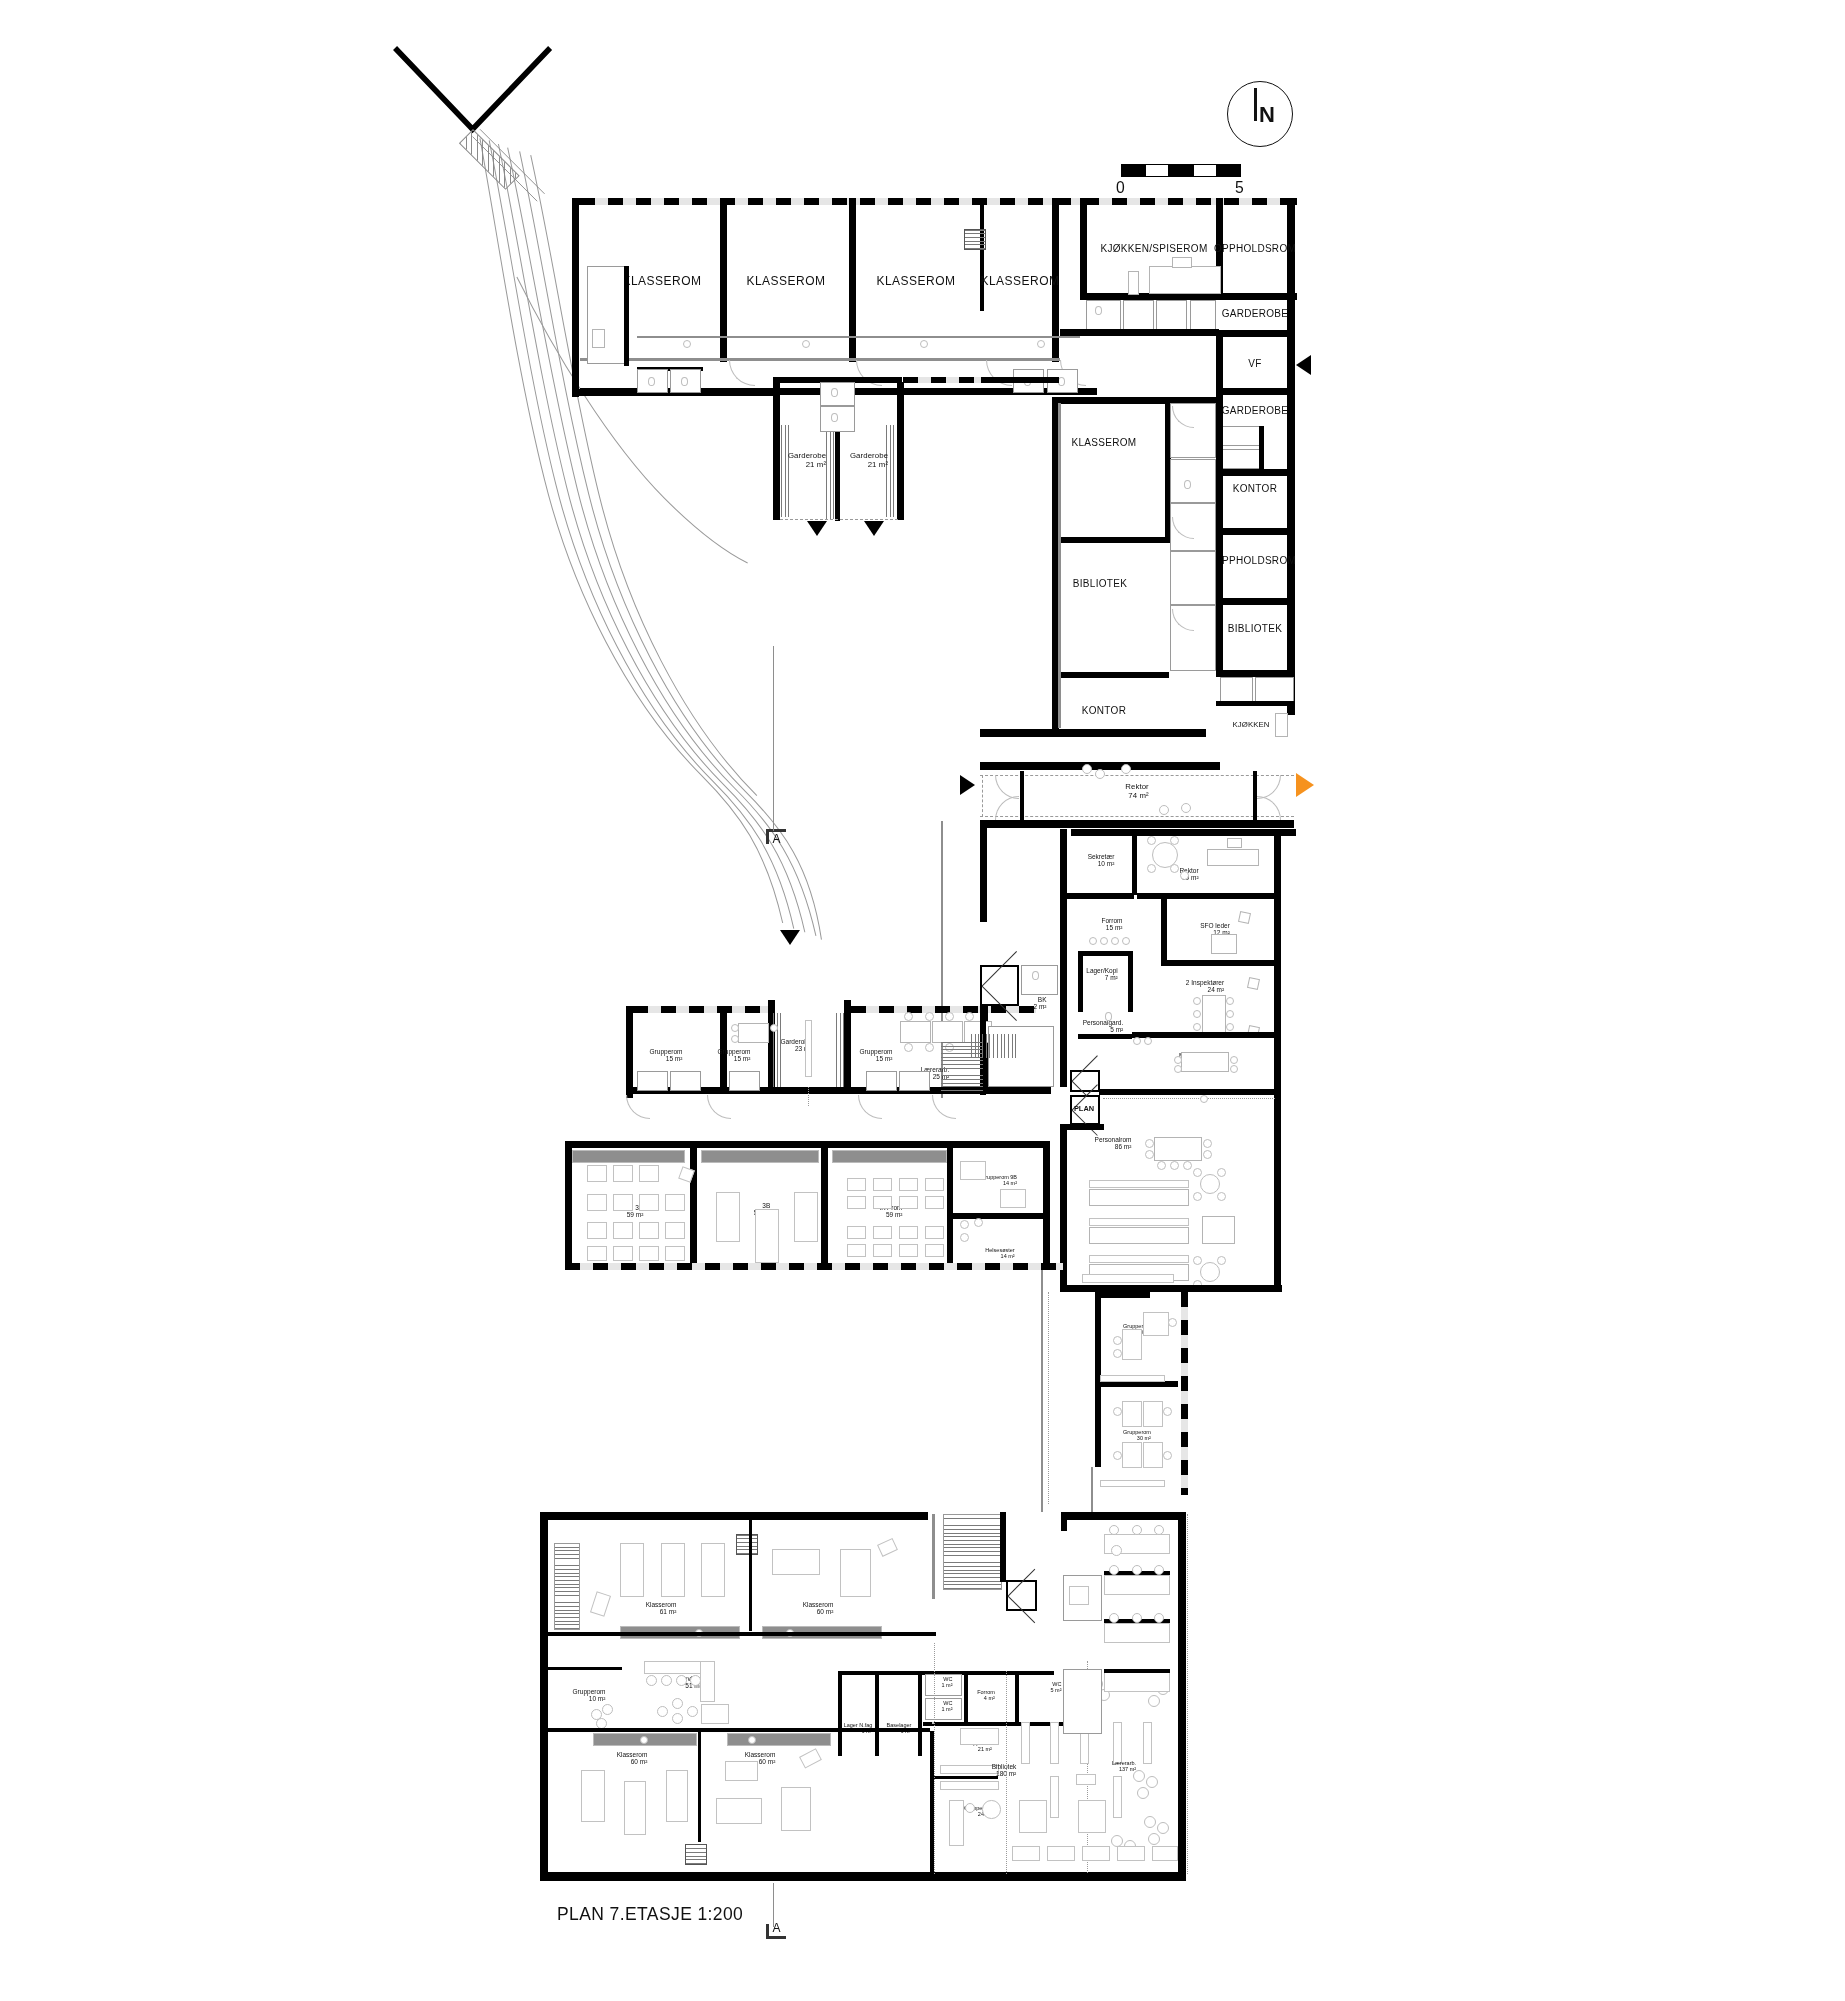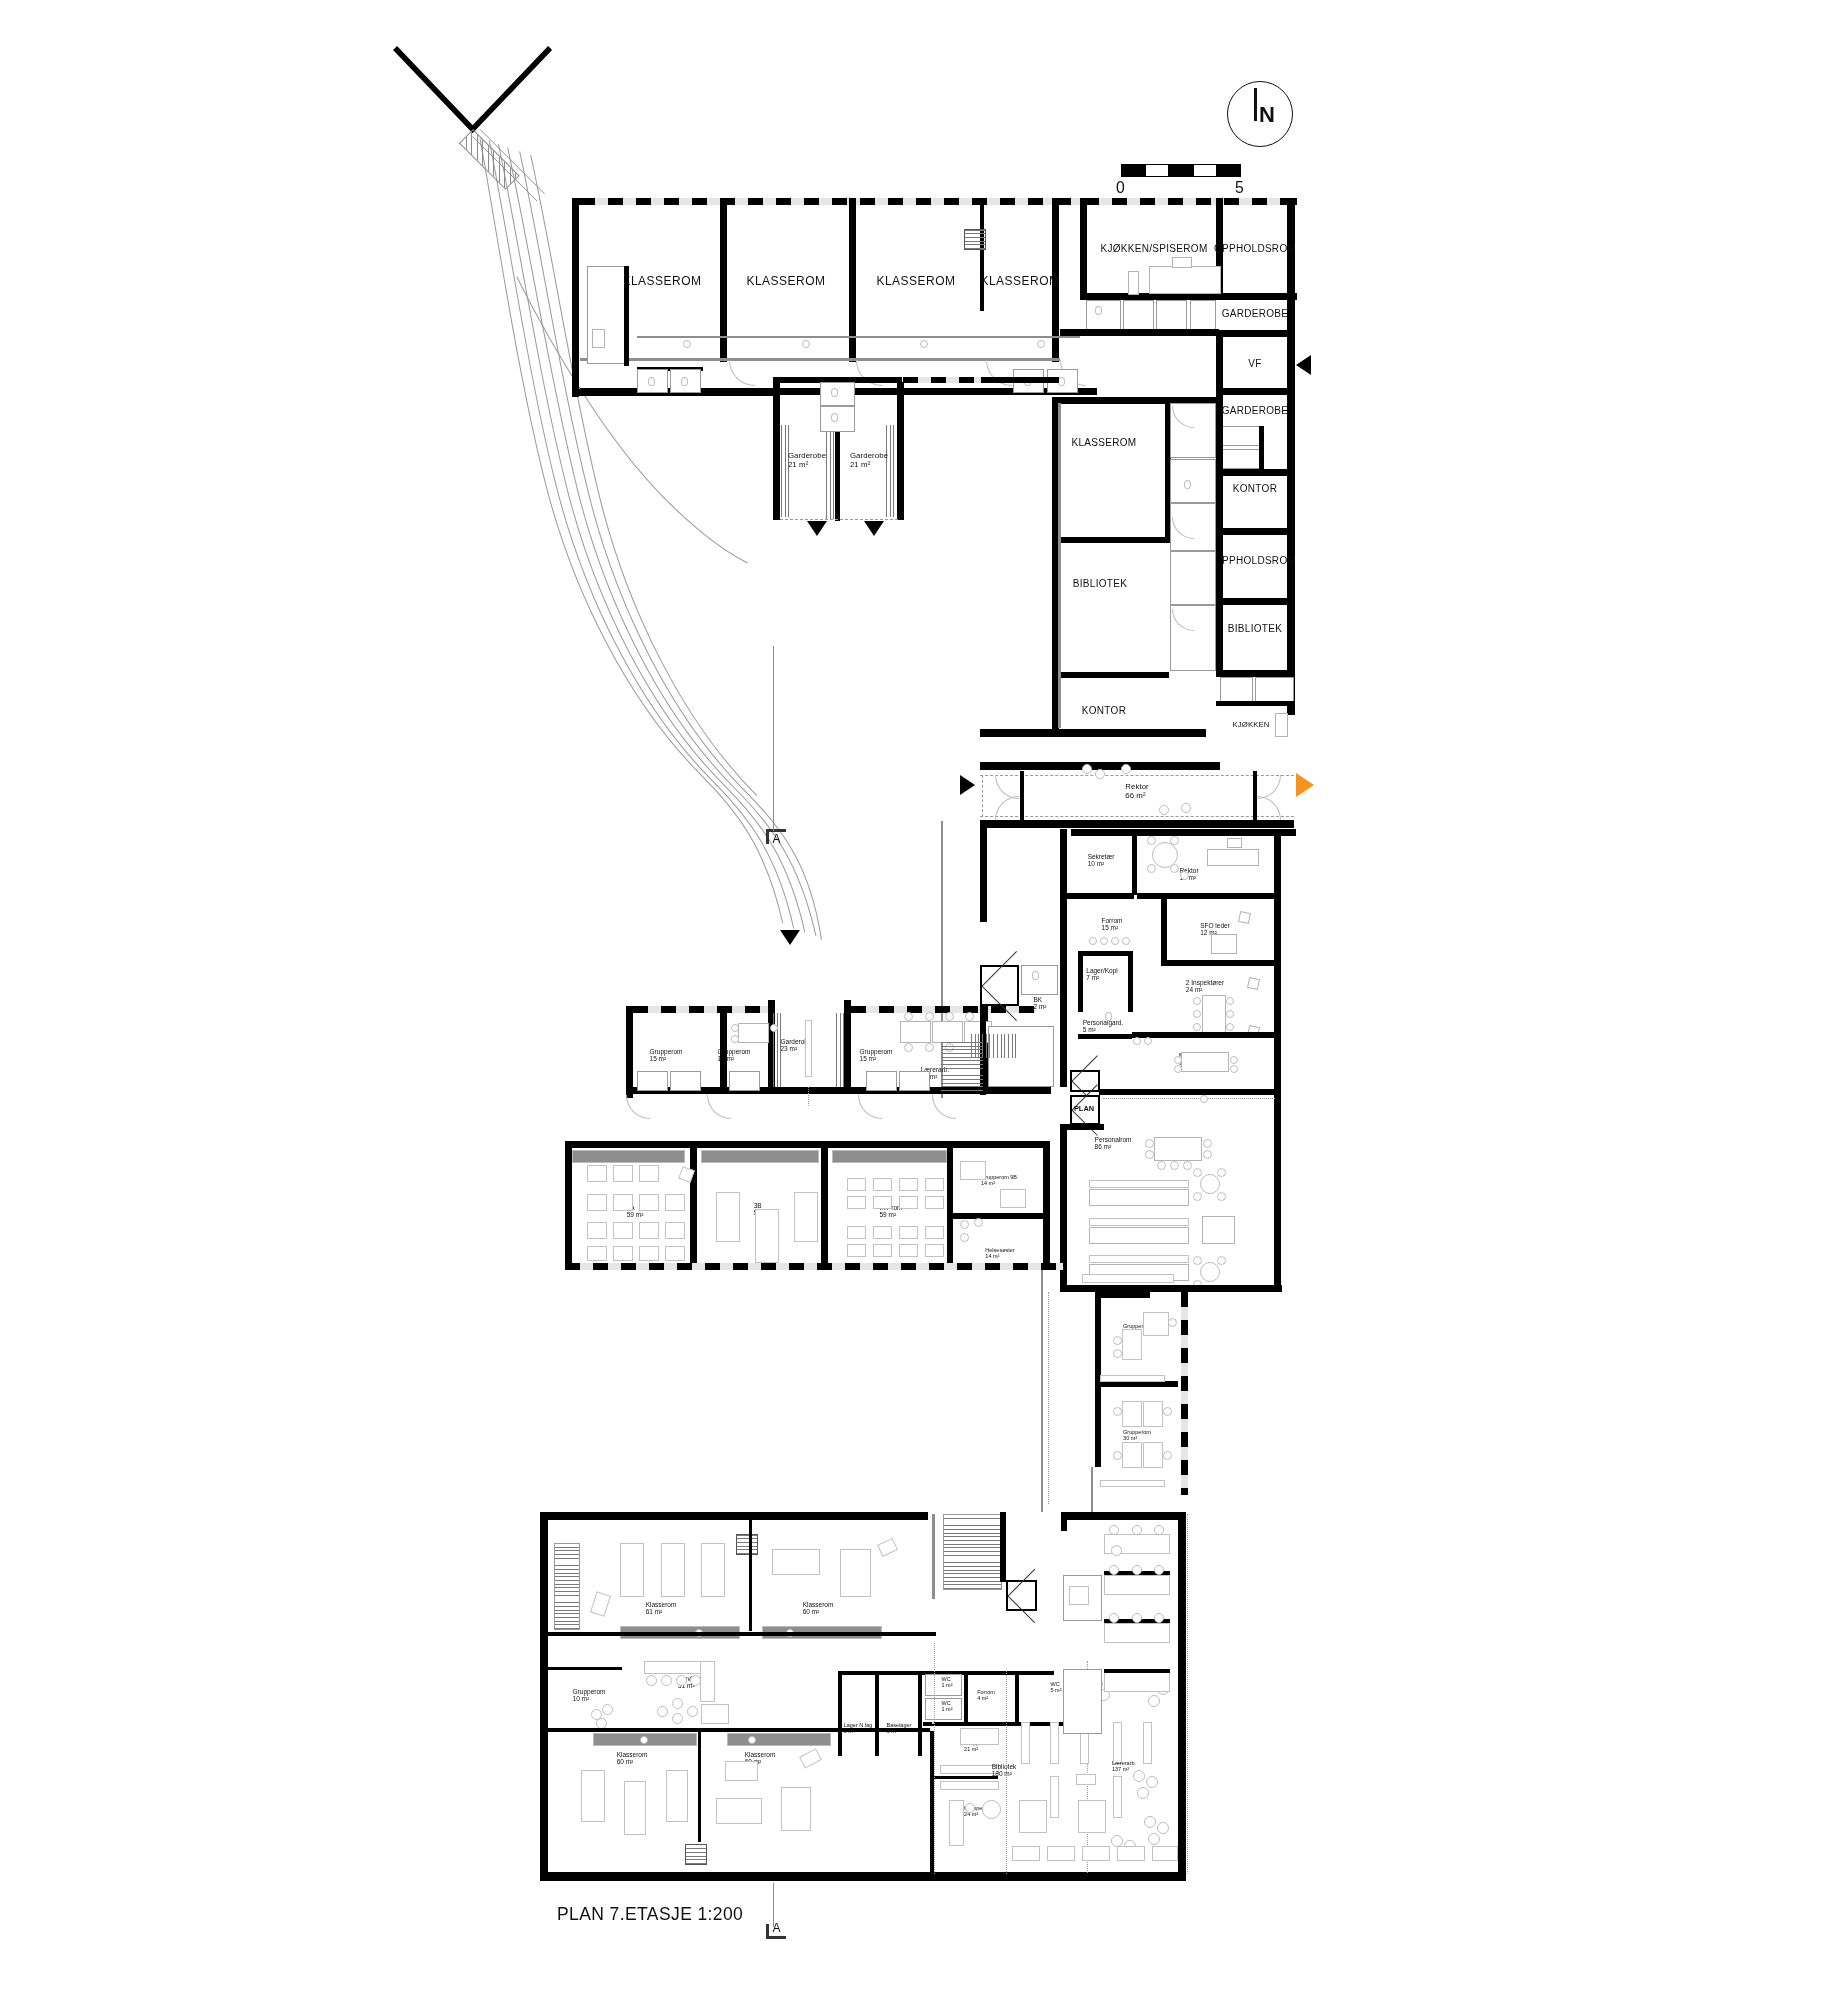--- a/index.html
+++ b/index.html
@@ -1,19 +1,19 @@
 <!DOCTYPE html>
 <html style="font-size:14.8px"><head>
 <meta charset="utf-8">
 <title>PLAN 2.ETASJE 1:200</title>
 <style>
   html,body{margin:0;padding:0;background:#ffffff;}
   body{font-family:"Liberation Sans",sans-serif;color:#111;}
   #sheet{position:relative;width:1846px;height:2002px;background:#fff;overflow:hidden;}
-  .lbl{position:absolute;text-align:left;line-height:1.15;color:#111;white-space:nowrap;
+  .lbl{position:absolute;text-align:right;line-height:1.15;color:#111;white-space:nowrap;
        transform:translate(-50%,-50%);pointer-events:none;}
   .lbl .nm{display:block;}
   .lbl .ar{display:block;}
   
   .big{font-size:12px;letter-spacing:0.5px;}
   .mid{font-size:10px;letter-spacing:0.3px;}
   .sm{font-size:7.8px;letter-spacing:0.1px;}
   .xs{font-size:6.5px;letter-spacing:0;}
   .xxs{font-size:5.5px;}
   
@@ -269,21 +269,21 @@
   <div class="dashedv" style="left:982px;top:775px;height:42px;"></div>
   <div class="w" style="left:980px;top:820px;width:314px;height:8.3px;"></div>
   <div class="w" style="left:1020px;top:771px;width:3.7px;height:52px;"></div>
   <div class="w" style="left:1253px;top:771px;width:3.7px;height:52px;"></div>
   <div class="door" style="left:995px;top:775px;width:24px;height:24px;"></div>
   <div class="door" style="left:995px;top:796px;width:24px;height:24px;transform:scaleY(-1);"></div>
   <div class="door" style="left:1257px;top:775px;width:24px;height:24px;transform:scaleX(-1);"></div>
   <div class="door" style="left:1257px;top:796px;width:24px;height:24px;transform:scale(-1,-1);"></div>
   <div class="lbl sm" style="left:1137px;top:792px;">
     <span class="nm">Rektor</span>
-    <span class="ar">66 m²</span>
+    <span class="ar">74 m²</span>
     </div>
   <div class="tri tri-r" style="left:960px;top:775px;"></div>
   <div class="tri tri-or" style="left:1296px;top:773px;"></div>
   <div class="circ" style="left:1082px;top:764px;width:10px;height:10px;"></div>
   <div class="circ" style="left:1095px;top:769px;width:10px;height:10px;"></div>
   <div class="circ" style="left:1121px;top:764px;width:10px;height:10px;"></div>
   <div class="circ" style="left:1159px;top:805px;width:10px;height:10px;"></div>
   <div class="circ" style="left:1181px;top:803px;width:10px;height:10px;"></div>
 
   <div class="w" style="left:980px;top:820px;width:6.5px;height:102px;"></div>

